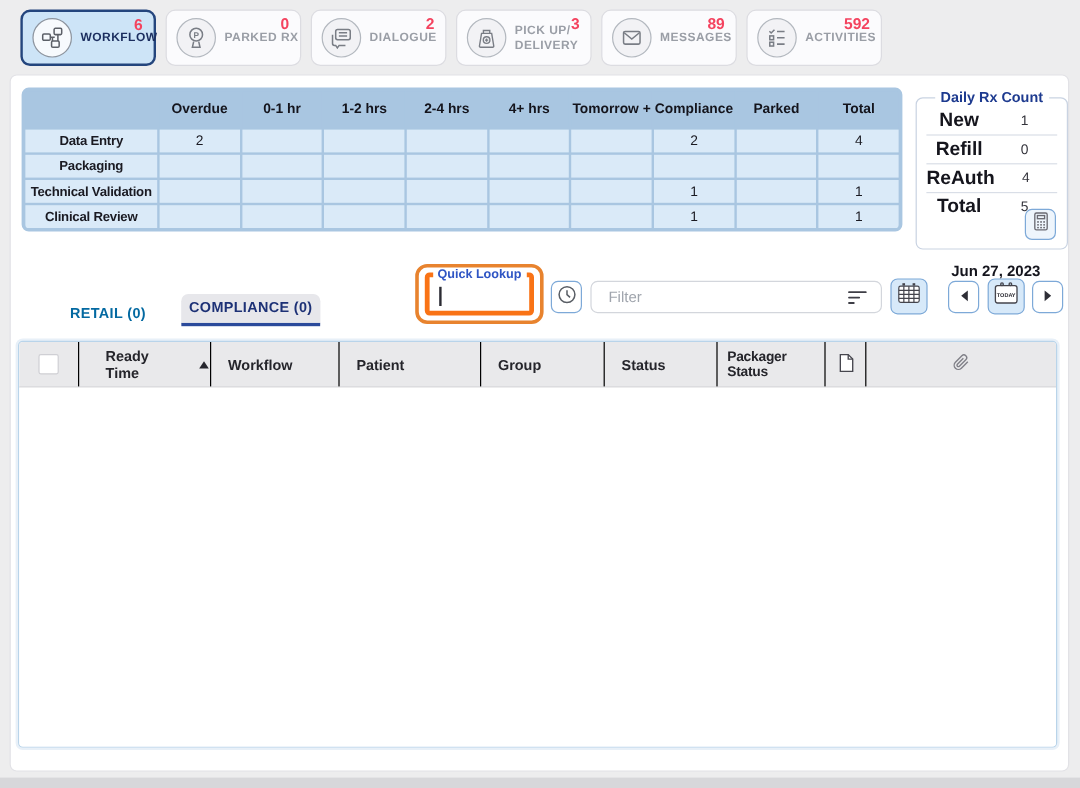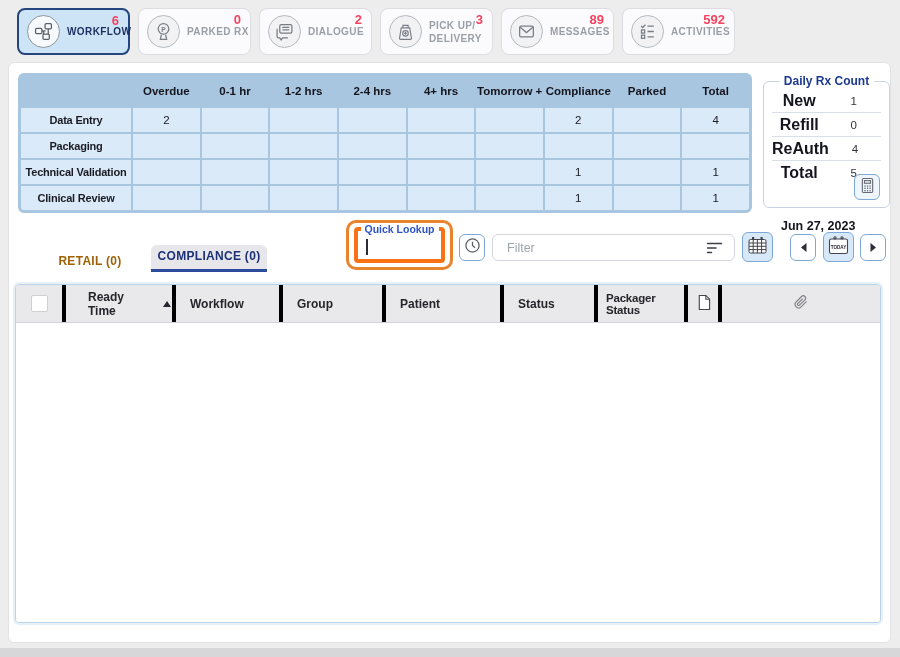--- a/index.html
+++ b/index.html
@@ -19,21 +19,21 @@
   .nav-label.wrap { white-space:normal; }
   .nav-btn.active .nav-label { color:#1c2e5f; }
   .nav-badge { position:absolute; top:3px; right:9px; font-size:13px; font-weight:bold; color:#f4435f; }
 
   
   .main-panel { position:absolute; left:8px; top:62px; width:883px; height:581px; background:#fff;
                 border:1px solid #e2e2e6; border-radius:6px; }
   .page-footer { position:absolute; left:0; bottom:0; width:900px; height:9px; background:#d7d7da; }
 
   
-  .summary { position:absolute; left:9px; top:10px; width:734px; height:140px; display:grid;
+  .summary { position:absolute; left:9px; top:10px; width:734px; height:120px; display:grid;
              grid-template-columns:110px repeat(9,1fr); grid-template-rows:30px repeat(4,1fr);
              gap:2px; background:#a9c6e1; border:3px solid #a9c6e1; border-radius:6px; overflow:hidden; }
   .sum-h { background:#a9c6e1; display:flex; align-items:center; justify-content:center;
            font-size:11.5px; font-weight:bold; color:#14141c; white-space:nowrap; }
   .sum-c { background:#daeaf8; display:flex; align-items:center; justify-content:center;
            font-size:11.5px; color:#1a1a22; }
   .sum-c.lbl { font-weight:bold; font-size:11px; letter-spacing:-.2px; white-space:nowrap; }
 
   
   .daily-rx { position:absolute; left:754px; top:18px; width:127px; height:127px;
@@ -42,21 +42,21 @@
                padding:0 5px; font-size:12px; font-weight:bold; color:#1d3a8f; white-space:nowrap; }
   .drx-row { display:flex; height:24px; align-items:center; margin:0 8px; border-bottom:1px solid #d9dee7; }
   .drx-row.last { border-bottom:none; }
   .drx-label { flex:1; text-align:center; font-size:16px; font-weight:bold; color:#15151d; }
   .drx-value { flex:1; text-align:center; font-size:11.5px; color:#33333b; }
   .drx-calc { position:absolute; right:9px; bottom:7px; width:26px; height:26px; border:1.5px solid #7da9d8;
               background:#eef5fc; border-radius:6px; display:flex; align-items:center; justify-content:center; cursor:pointer; }
 
   
   .tab-retail { position:absolute; left:27px; top:187px; width:108px; height:22px; text-align:center;
-                font-size:12px; font-weight:bold; color:#a16207; letter-spacing:.3px; line-height:22px; cursor:pointer; }
+                font-size:12px; font-weight:bold; color:#0369a1; letter-spacing:.3px; line-height:22px; cursor:pointer; }
   .tab-compliance { position:absolute; left:142px; top:182px; width:116px; height:27px; background:#e7e7eb;
                 border-radius:6px 6px 0 0; border-bottom:3px solid #2b4a9b; text-align:center; font-size:12px;
                 font-weight:bold; color:#1d3176; line-height:23px; letter-spacing:.3px; cursor:pointer; }
 
   
   .ql-ring { position:absolute; left:337px; top:157px; width:107px; height:50px; border:3px solid #e8832e;
              border-radius:10px; pointer-events:none; z-index:3; }
   .ql-field { position:absolute; left:345px; top:164px; width:91px; height:36px; border:4px solid #f97316;
               border-radius:4px; background:#fff; }
   .ql-legend { position:absolute; top:-8px; left:50%; transform:translateX(-50%); background:#fff;
@@ -72,29 +72,29 @@
   .filter-box { position:absolute; left:483px; top:171px; width:243px; height:27px; border:1px solid #d3d6dc;
                 border-radius:6px; display:flex; align-items:center; background:#fff;gap:39px; }
   .filter-input { flex:1; border:none; outline:none; font-size:12.5px; padding-left:14px; font-family:inherit;
                   color:#33333b; background:transparent; min-width:0; }
   .filter-input::placeholder { color:#a0a5ad; }
   .filter-icon-wrap { padding-right:11px; display:flex; align-items:center; cursor:pointer; }
   .btn-calgrid { left:733px; top:169px; width:31px; height:30px; background:#d7e9f9; }
   .btn-prev { left:781px; top:171px; width:26px; height:27px; }
   .btn-today { left:814px; top:169px; width:31px; height:30px; background:#d7e9f9; }
   .btn-next { left:851px; top:171px; width:26px; height:27px; }
-  .date-label { position:absolute; left:772px; top:156px; width:86px; text-align:left;
+  .date-label { position:absolute; left:772px; top:156px; width:86px; text-align:right;
                 font-size:12.5px; font-weight:bold; color:#15151d; white-space:nowrap; }
 
   
   .grid { position:absolute; left:6px; top:221px; width:866px; height:339px; border:1px solid #b9d4ea;
           border-radius:4px; background:#fff; box-shadow:0 0 0 2px #e8f0f8; overflow:hidden; }
   .grid-header { display:flex; height:38px; background:#e9e9eb; border-bottom:1px solid #d4d4d8; }
   .gh-cell { display:flex; align-items:center; font-size:12px; font-weight:bold; color:#25252b;
-             border-right:4px solid #000000; padding-left:14px; flex:none; cursor:pointer; }
+             border-right:1px solid #000000; padding-left:14px; flex:none; cursor:pointer; }
   .gh-check { width:50px; justify-content:center; padding-left:0; }
   .gh-icon { justify-content:center; padding-left:0; }
   .checkbox { width:17px; height:17px; background:#fff; border:1px solid #cfcfd4; border-radius:2px; cursor:pointer; }
   .sort-tri { margin-left:14px; display:flex; align-items:center; }
   .grid-body { height:300px; background:#fff; }
 </style>
 </head>
 <body>
 
 <div class="topnav">
@@ -327,22 +327,22 @@
       </div>
       <div class="gh-cell" style="width:110px; padding-left:22px;">
         <span>Ready Time</span>
         <span class="sort-tri">
           <svg width="10" height="8" viewBox="0 0 10 8">
               <polygon points="5,1 9,7 1,7" fill="#26262e"></polygon>
             </svg>
         </span>
       </div>
       <div class="gh-cell" style="width:107px;">Workflow</div>
+      <div class="gh-cell" style="width:118px;">Patient</div>
       <div class="gh-cell" style="width:103px;">Group</div>
-      <div class="gh-cell" style="width:118px;">Patient</div>
       <div class="gh-cell" style="width:94px;">Status</div>
       <div class="gh-cell" style="width:90px; padding-left:8px; font-size:11.5px; letter-spacing:-.2px;">Packager Status</div>
       <div class="gh-cell gh-icon" style="width:34px;">
         <span>
           <svg width="15" height="17" viewBox="0 0 16 18" fill="#fff" stroke="#46464e" stroke-width="1.2">
             <path d="M3.5 1.5h7l4 4v11h-11z"></path>
               <path d="M10.5 1.5v4h4" fill="none"></path>
           </svg>
         </span>
       </div>

